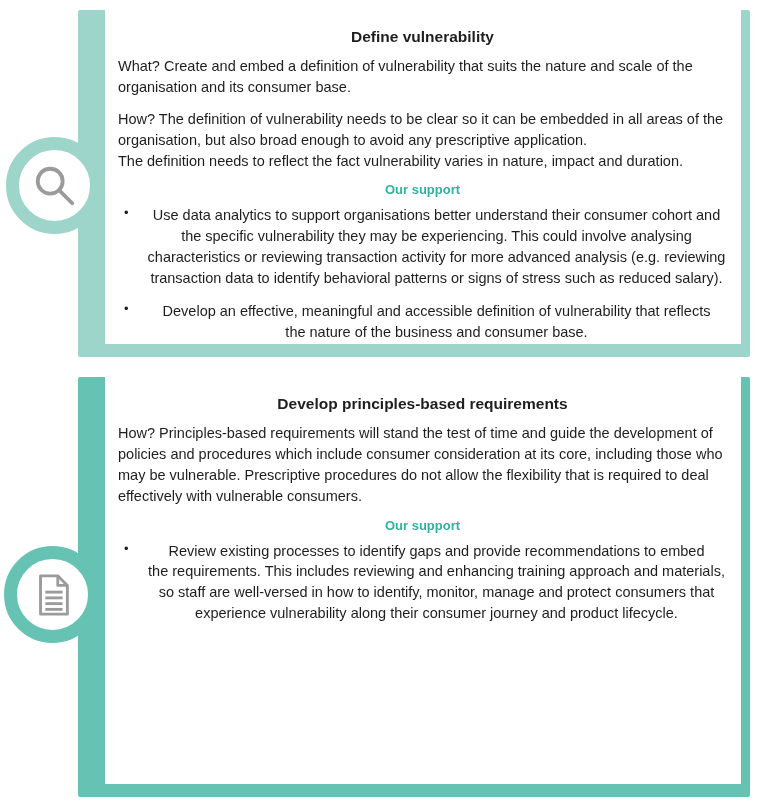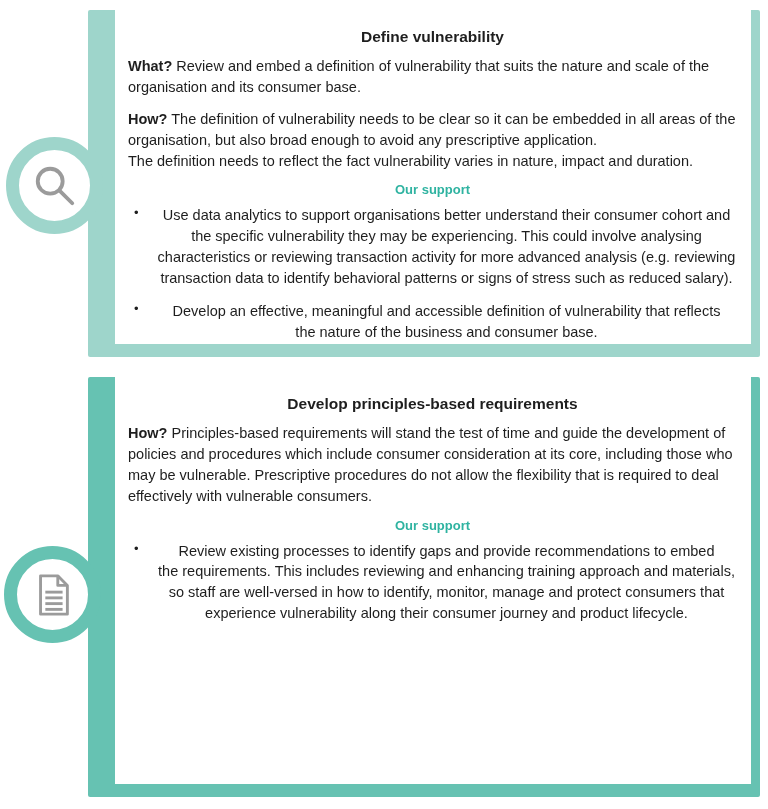--- a/index.html
+++ b/index.html
@@ -7,21 +7,21 @@
     position: relative;
     width: 768px;
     height: 809px;
     background: #ffffff;
     font-family: "Liberation Sans", sans-serif;
     color: #1e1e1e;
     overflow: hidden;
   }
   .card {
     position: absolute;
-    left: 88px;
+    left: 78px;
     width: 672px;
     box-sizing: border-box;
     padding: 0 9px 13px 27px;
     border-radius: 2px;
   }
   .card-1 { top: 10px;  height: 347px; }
   .card-2 { top: 377px; height: 420px; }
   .card-body {
     background: #ffffff;
     width: 100%;
@@ -30,21 +30,21 @@
     padding: 10px 14px 8px 13px;
     overflow: hidden;
   }
   .card-title {
     text-align: center;
     font-weight: bold;
     font-size: 15.5px;
     margin: 8px 0 10px 0;
   }
   .para { margin: 0 0 11px 0; font-size: 14.5px; line-height: 1.44; }
-  .para .lead { font-weight: bold; text-align: center; }
+  .para .lead { font-weight: normal; text-align: center; }
   .para .ptext { white-space: pre-line; }
   .support-heading {
     text-align: center;
     font-weight: bold;
     font-size: 13px;
     margin: 9px 0 8px 0;
   }
   ul.bullets { list-style: none; margin: 0; padding: 0; text-align: center; }
   ul.bullets li {
     position: relative;
@@ -80,21 +80,21 @@
 </style>
 </head>
 <body>
 
 <div class="canvas">
 
   <section class="card card-1" style="background-color: rgb(158, 213, 203);">
     <div class="card-body">
       <h2 class="card-title">Define vulnerability</h2>
 
-      <p class="para"><span class="lead">What?</span> <span class="ptext">Review and embed a definition of vulnerability that suits the nature and scale of the organisation and its consumer base.</span></p>
+      <p class="para"><span class="lead">What?</span> <span class="ptext">Create and embed a definition of vulnerability that suits the nature and scale of the organisation and its consumer base.</span></p>
 
       <p class="para"><span class="lead">How?</span> <span class="ptext">The definition of vulnerability needs to be clear so it can be embedded in all areas of the organisation, but also broad enough to avoid any prescriptive application.
 The definition needs to reflect the fact vulnerability varies in nature, impact and duration.</span></p>
 
       <h3 class="support-heading" style="color: rgb(47, 179, 161);">Our support</h3>
 
       <ul class="bullets">
         <li>Use data analytics to support organisations better understand their consumer cohort and the specific vulnerability they may be experiencing. This could involve analysing characteristics or reviewing transaction activity for more advanced analysis (e.g. reviewing transaction data to identify behavioral patterns or signs of stress such as reduced salary).</li>
         <li>Develop an effective, meaningful and accessible definition of vulnerability that reflects
 the nature of the business and consumer base.</li>

